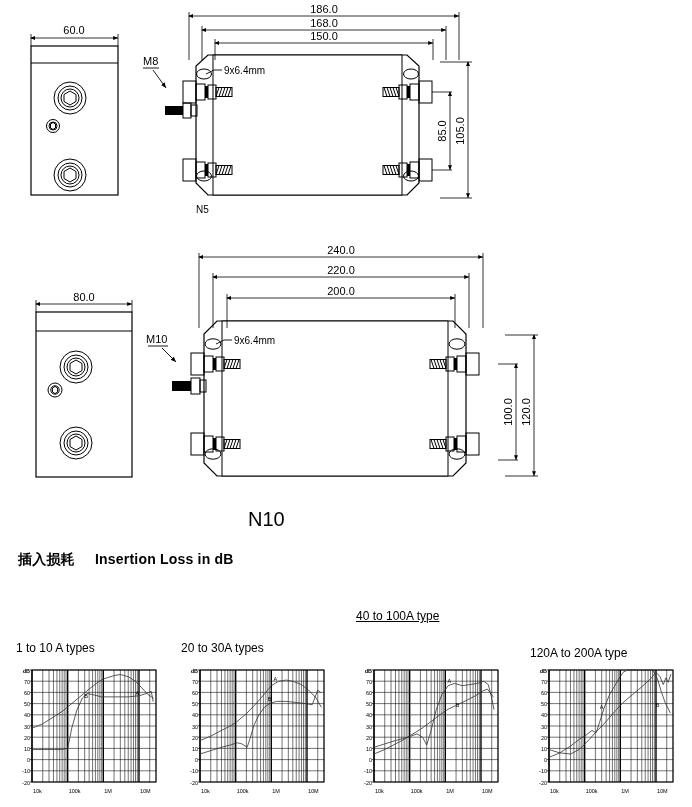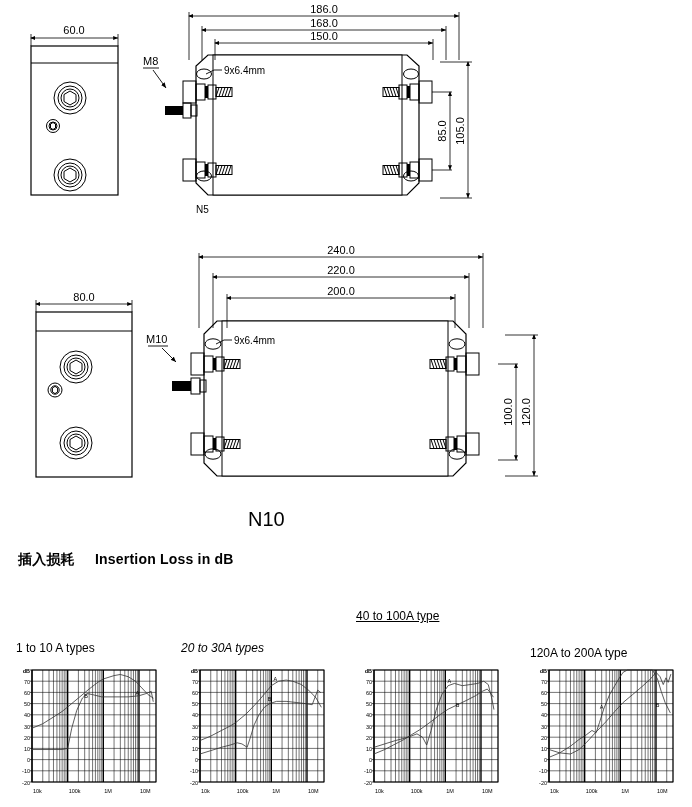--- a/index.html
+++ b/index.html
@@ -248,21 +248,21 @@
   <div class="part-label small" style="left:196px;top:204px;">N5</div>
   <div class="part-label big" style="left:248px;top:496px;">N10</div>
 
   <div class="txt-block t-head" style="top:551px;">
     <span>插入损耗</span>
     <span style="display:inline-block;width:12px"></span>
     <span>Insertion Loss in dB</span>
   </div>
 
   <div class="chart-title" style="left:16px;top:641px;">1 to 10 A types</div>
-  <div class="chart-title" style="left:181px;top:641px;font-style:italic;">20 to 30A types</div>
+  <div class="chart-title" style="left:181px;top:641px;">20 to 30A types</div>
   <div class="chart-title" style="left:356px;top:609px;text-decoration:underline;">40 to 100A type</div>
   <div class="chart-title" style="left:530px;top:646px;">120A to 200A type</div>
 
   <div class="chart" style="left:10px;top:662px;">
       <svg width="152" height="140" viewBox="0 0 152 140">
         <rect x="22" y="8" width="124" height="112" fill="#fff" stroke="#000" stroke-width="1"></rect>
         <line x1="22" y1="8" x2="22" y2="120" stroke="#000" stroke-width="1.4"></line>
         <line x1="32.7352366304934" y1="8" x2="32.7352366304934" y2="120" stroke="#000" stroke-width="0.55"></line>
         <line x1="39.01494749570017" y1="8" x2="39.01494749570017" y2="120" stroke="#000" stroke-width="0.55"></line>
         <line x1="43.47047326098679" y1="8" x2="43.47047326098679" y2="120" stroke="#000" stroke-width="0.55"></line>

